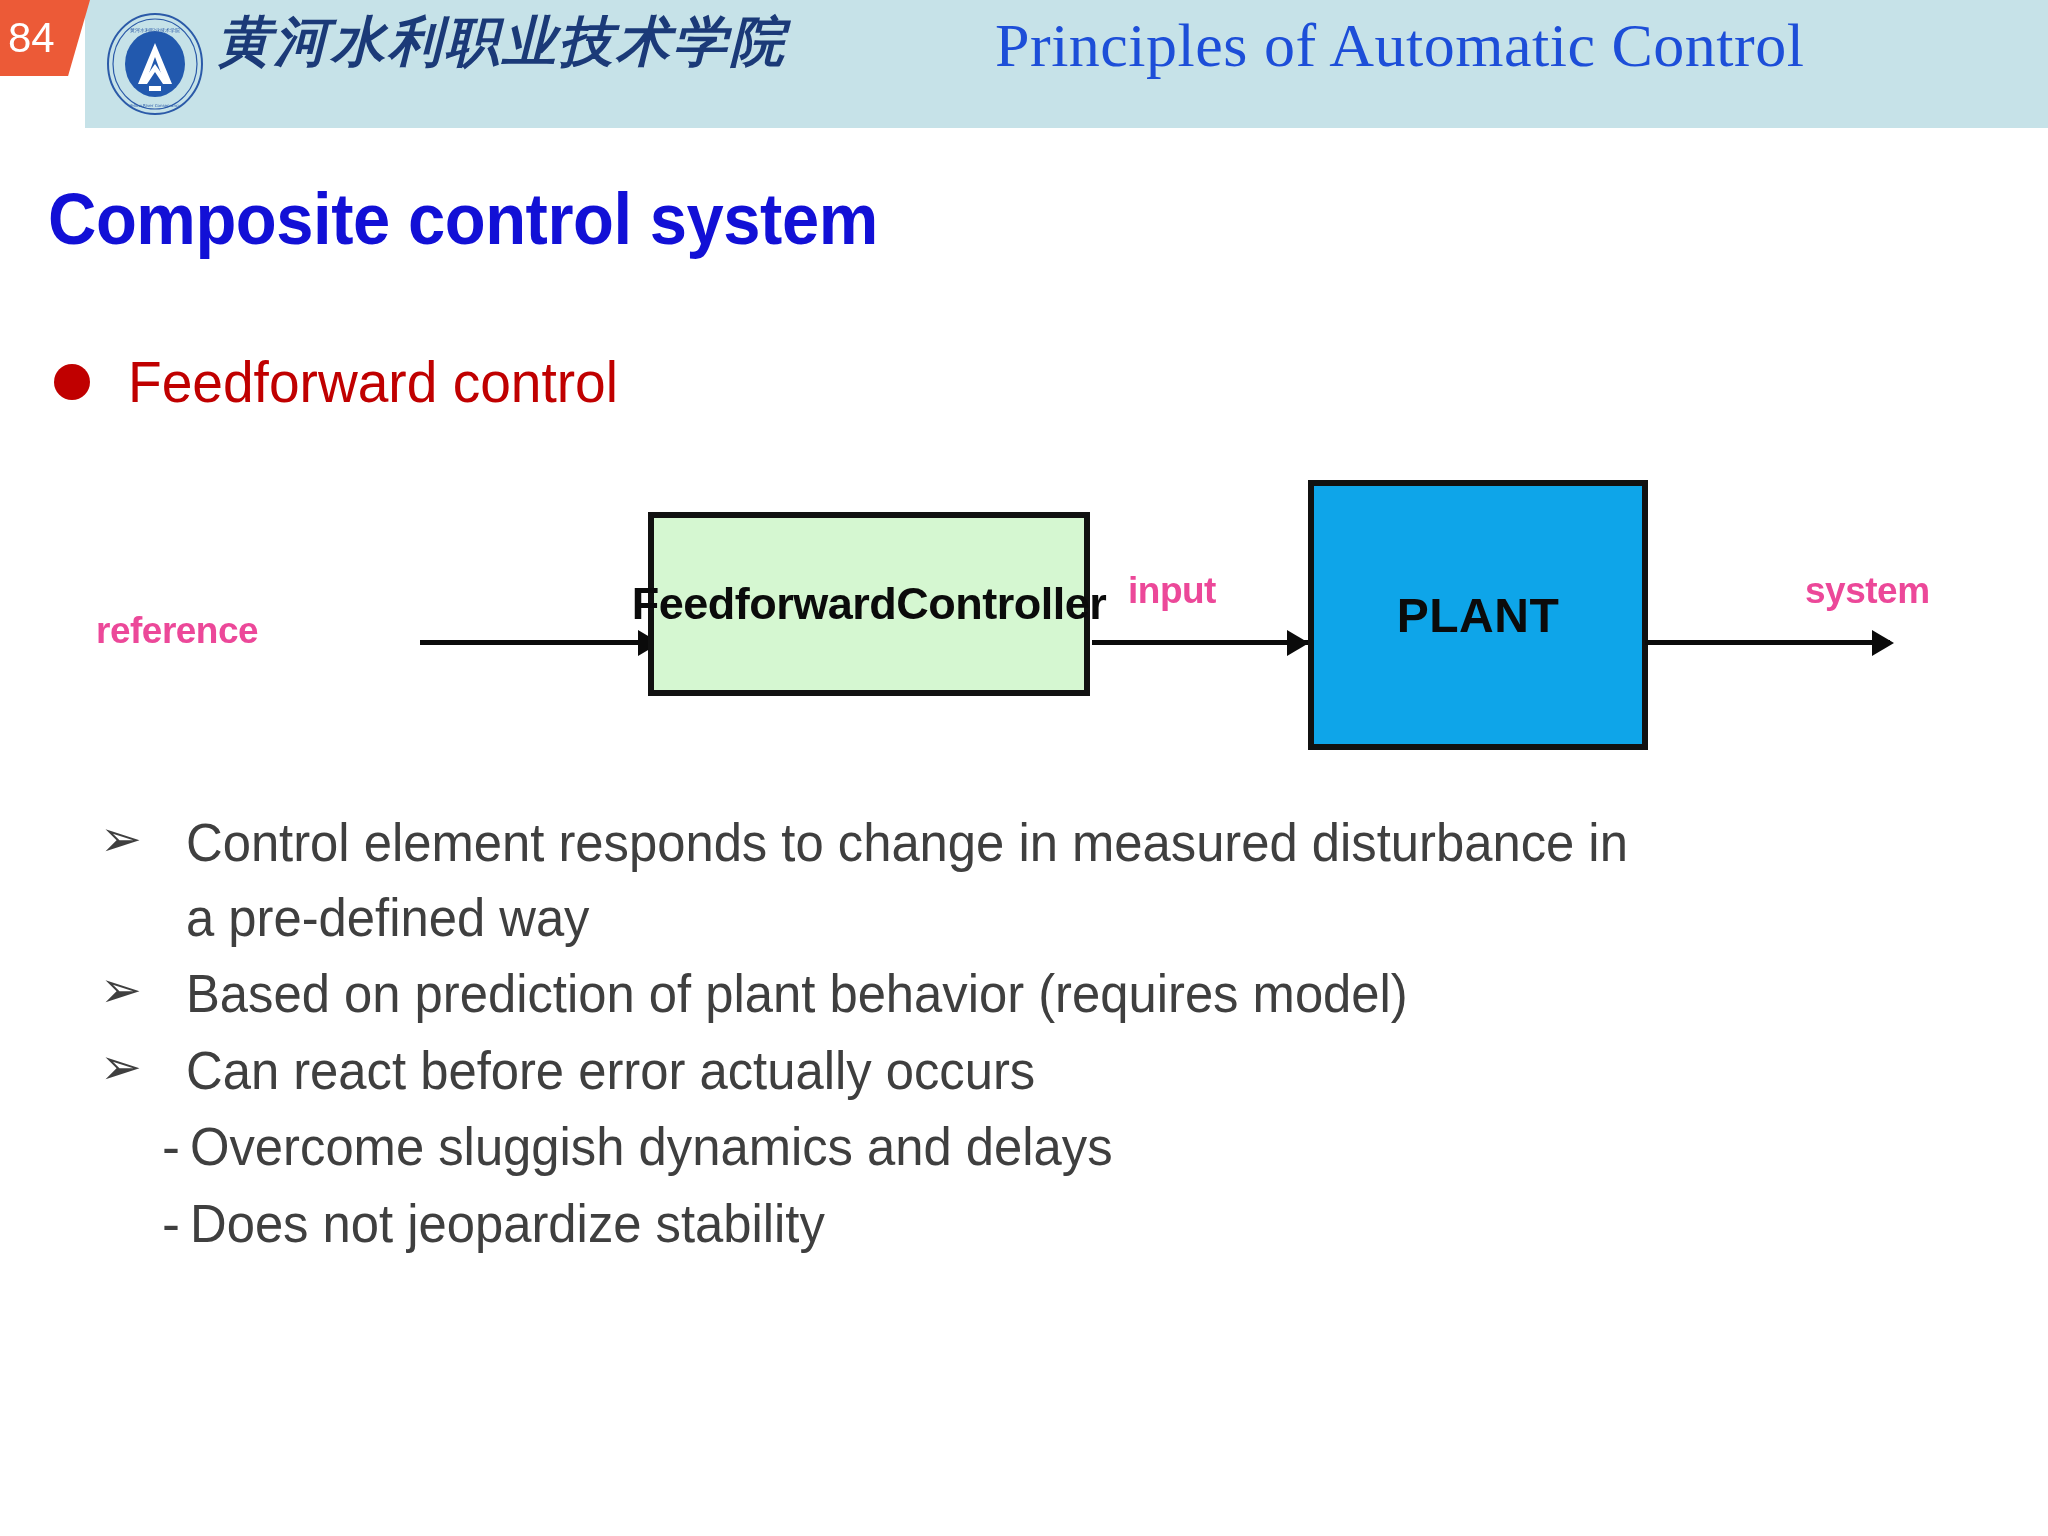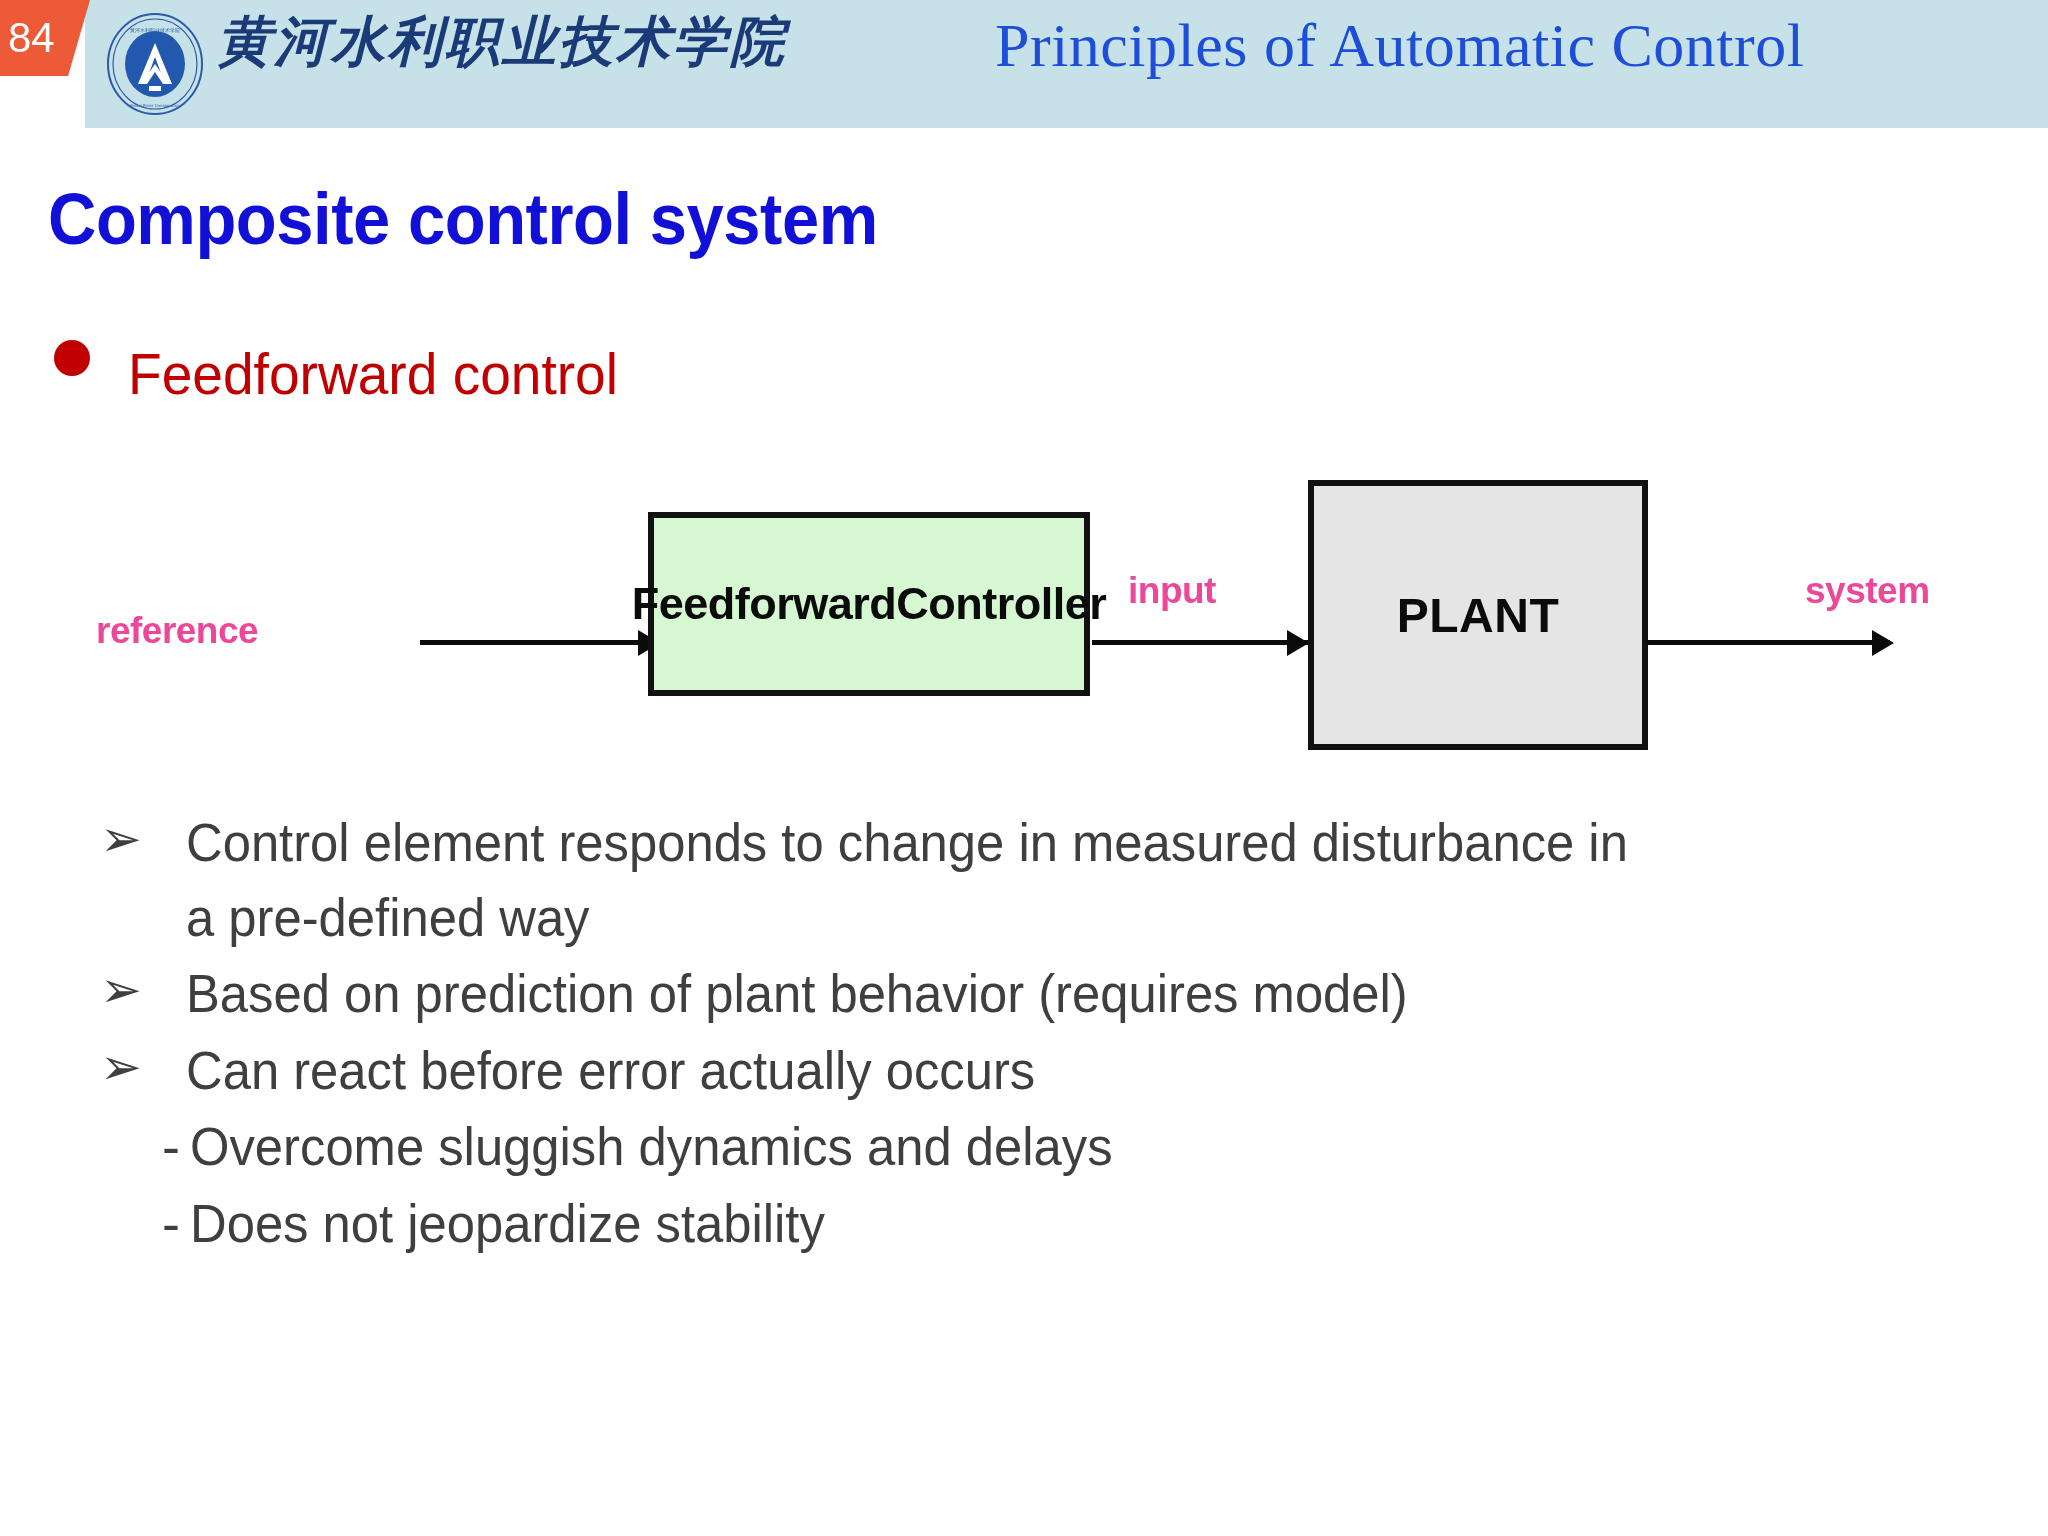--- a/index.html
+++ b/index.html
@@ -105,23 +105,23 @@
     letter-spacing: -0.5px;
     transform: scaleX(0.93);
     transform-origin: left center;
     white-space: nowrap;
   }
 
   
   #bullet-row-1 {
     position: absolute;
     left: 54px;
-    top: 340px;
-    display: flex;
-    align-items: flex-start;
+    top: 348px;
+    display: flex;
+    align-items: center;
   }
   #bullet-dot-1 {
     width: 36px;
     height: 36px;
     border-radius: 50%;
     background: #c00000;
     flex: 0 0 auto;
   }
   #bullet-text-1 {
     margin-left: 38px;
@@ -192,21 +192,21 @@
     color: #0b0b0b;
     line-height: 1.23;
     letter-spacing: -0.5px;
   }
   #box-plant {
     position: absolute;
     left: 1308px;
     top: 40px;
     width: 340px;
     height: 270px;
-    background: #e5e5e5;
+    background: #0ea5e9;
     border: 6px solid #111111;
     box-sizing: border-box;
     display: flex;
     align-items: center;
     justify-content: center;
   }
   #box-plant .bx-line {
     font-family: "Liberation Sans", sans-serif;
     font-weight: bold;
     font-size: 48px;

